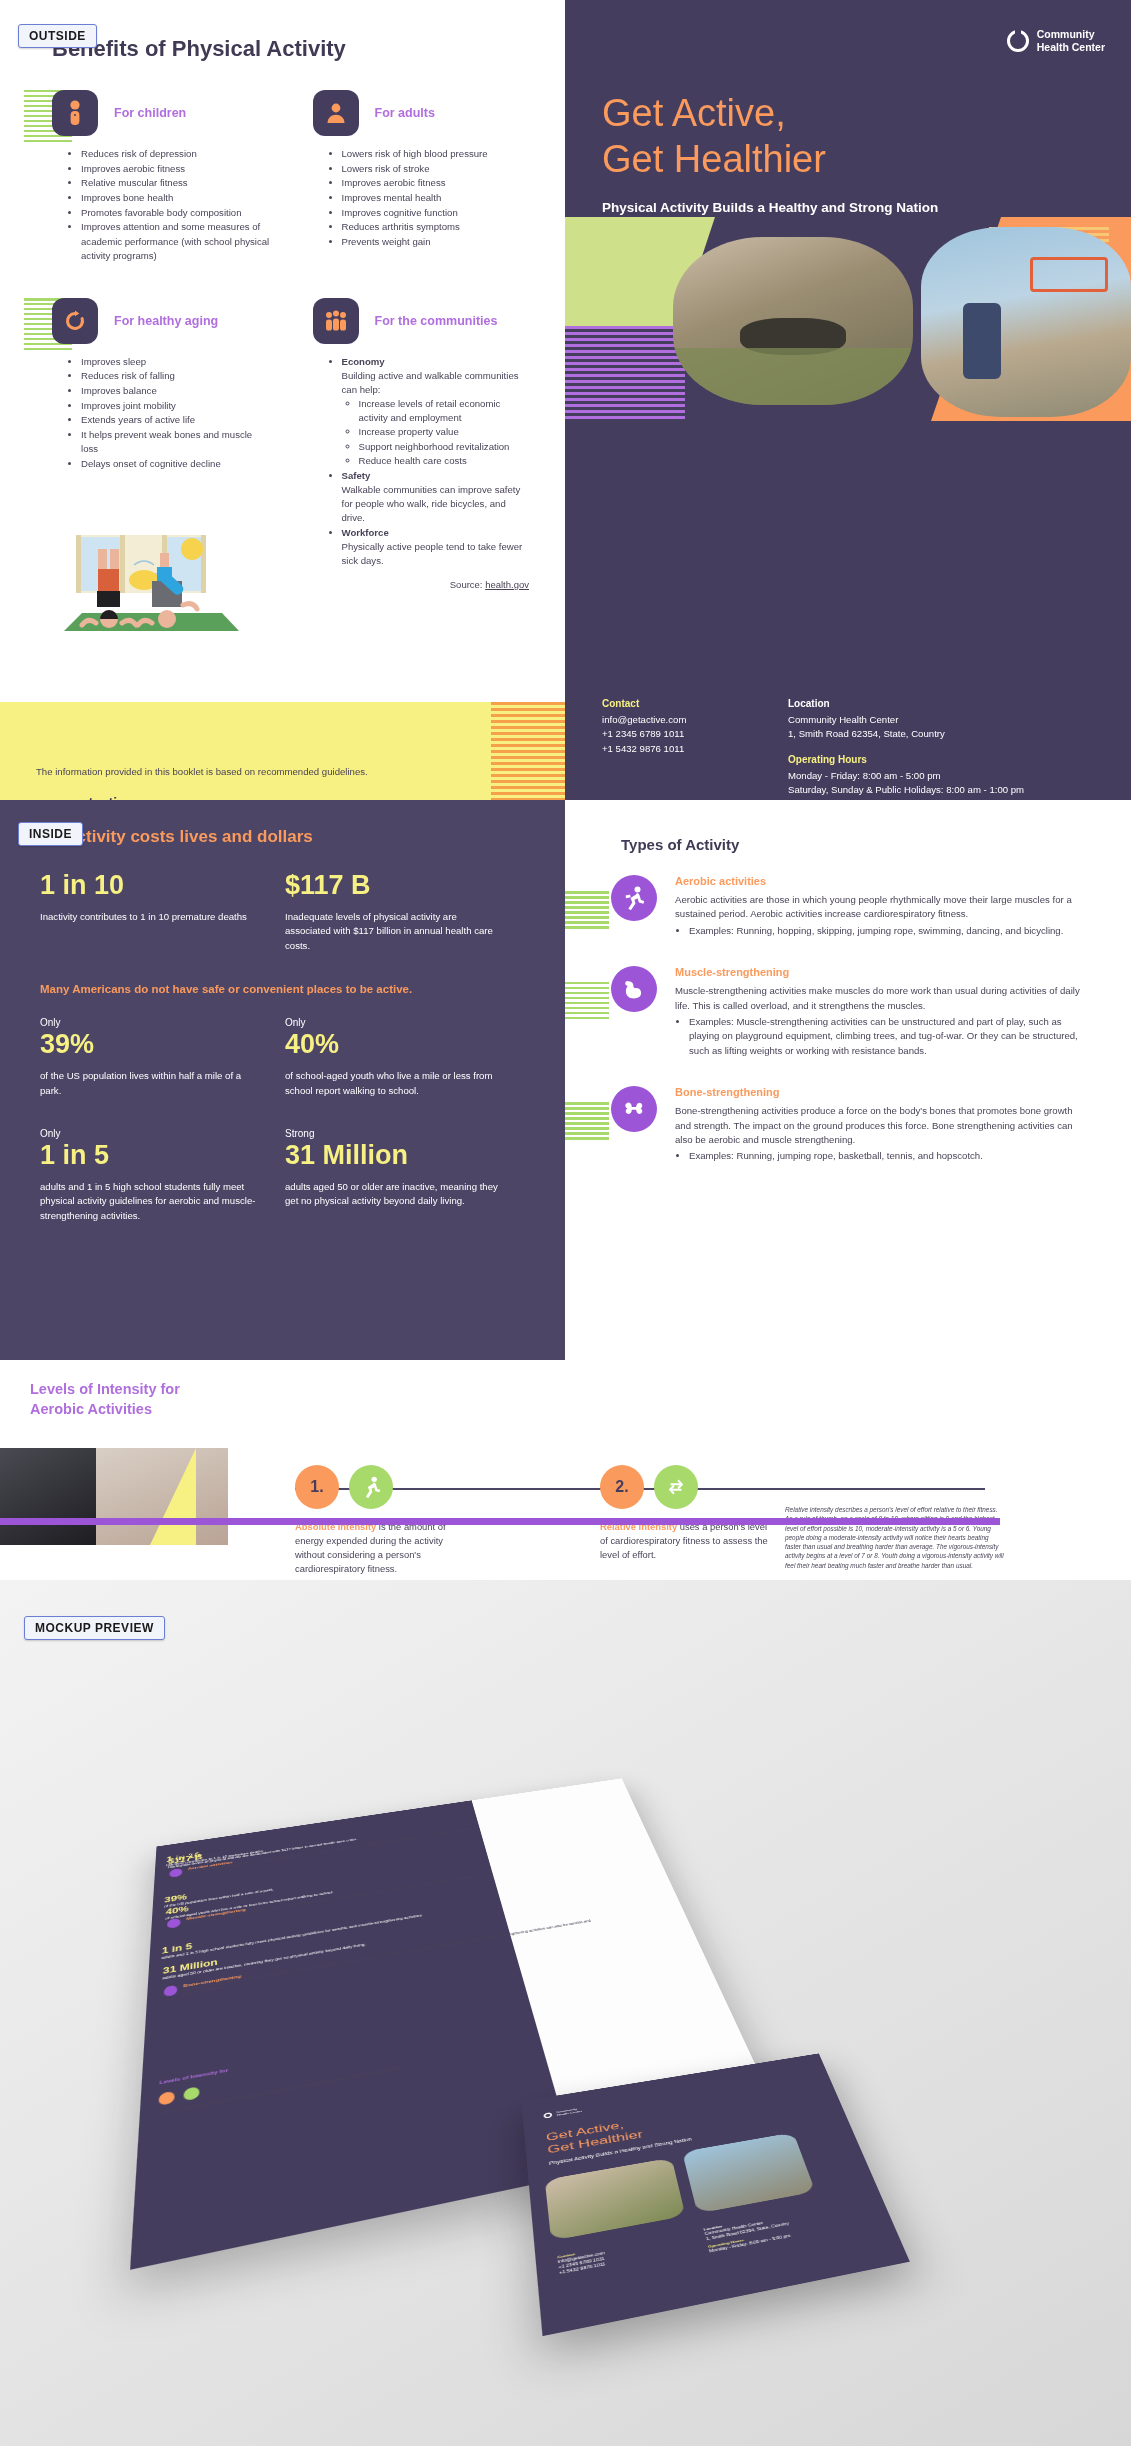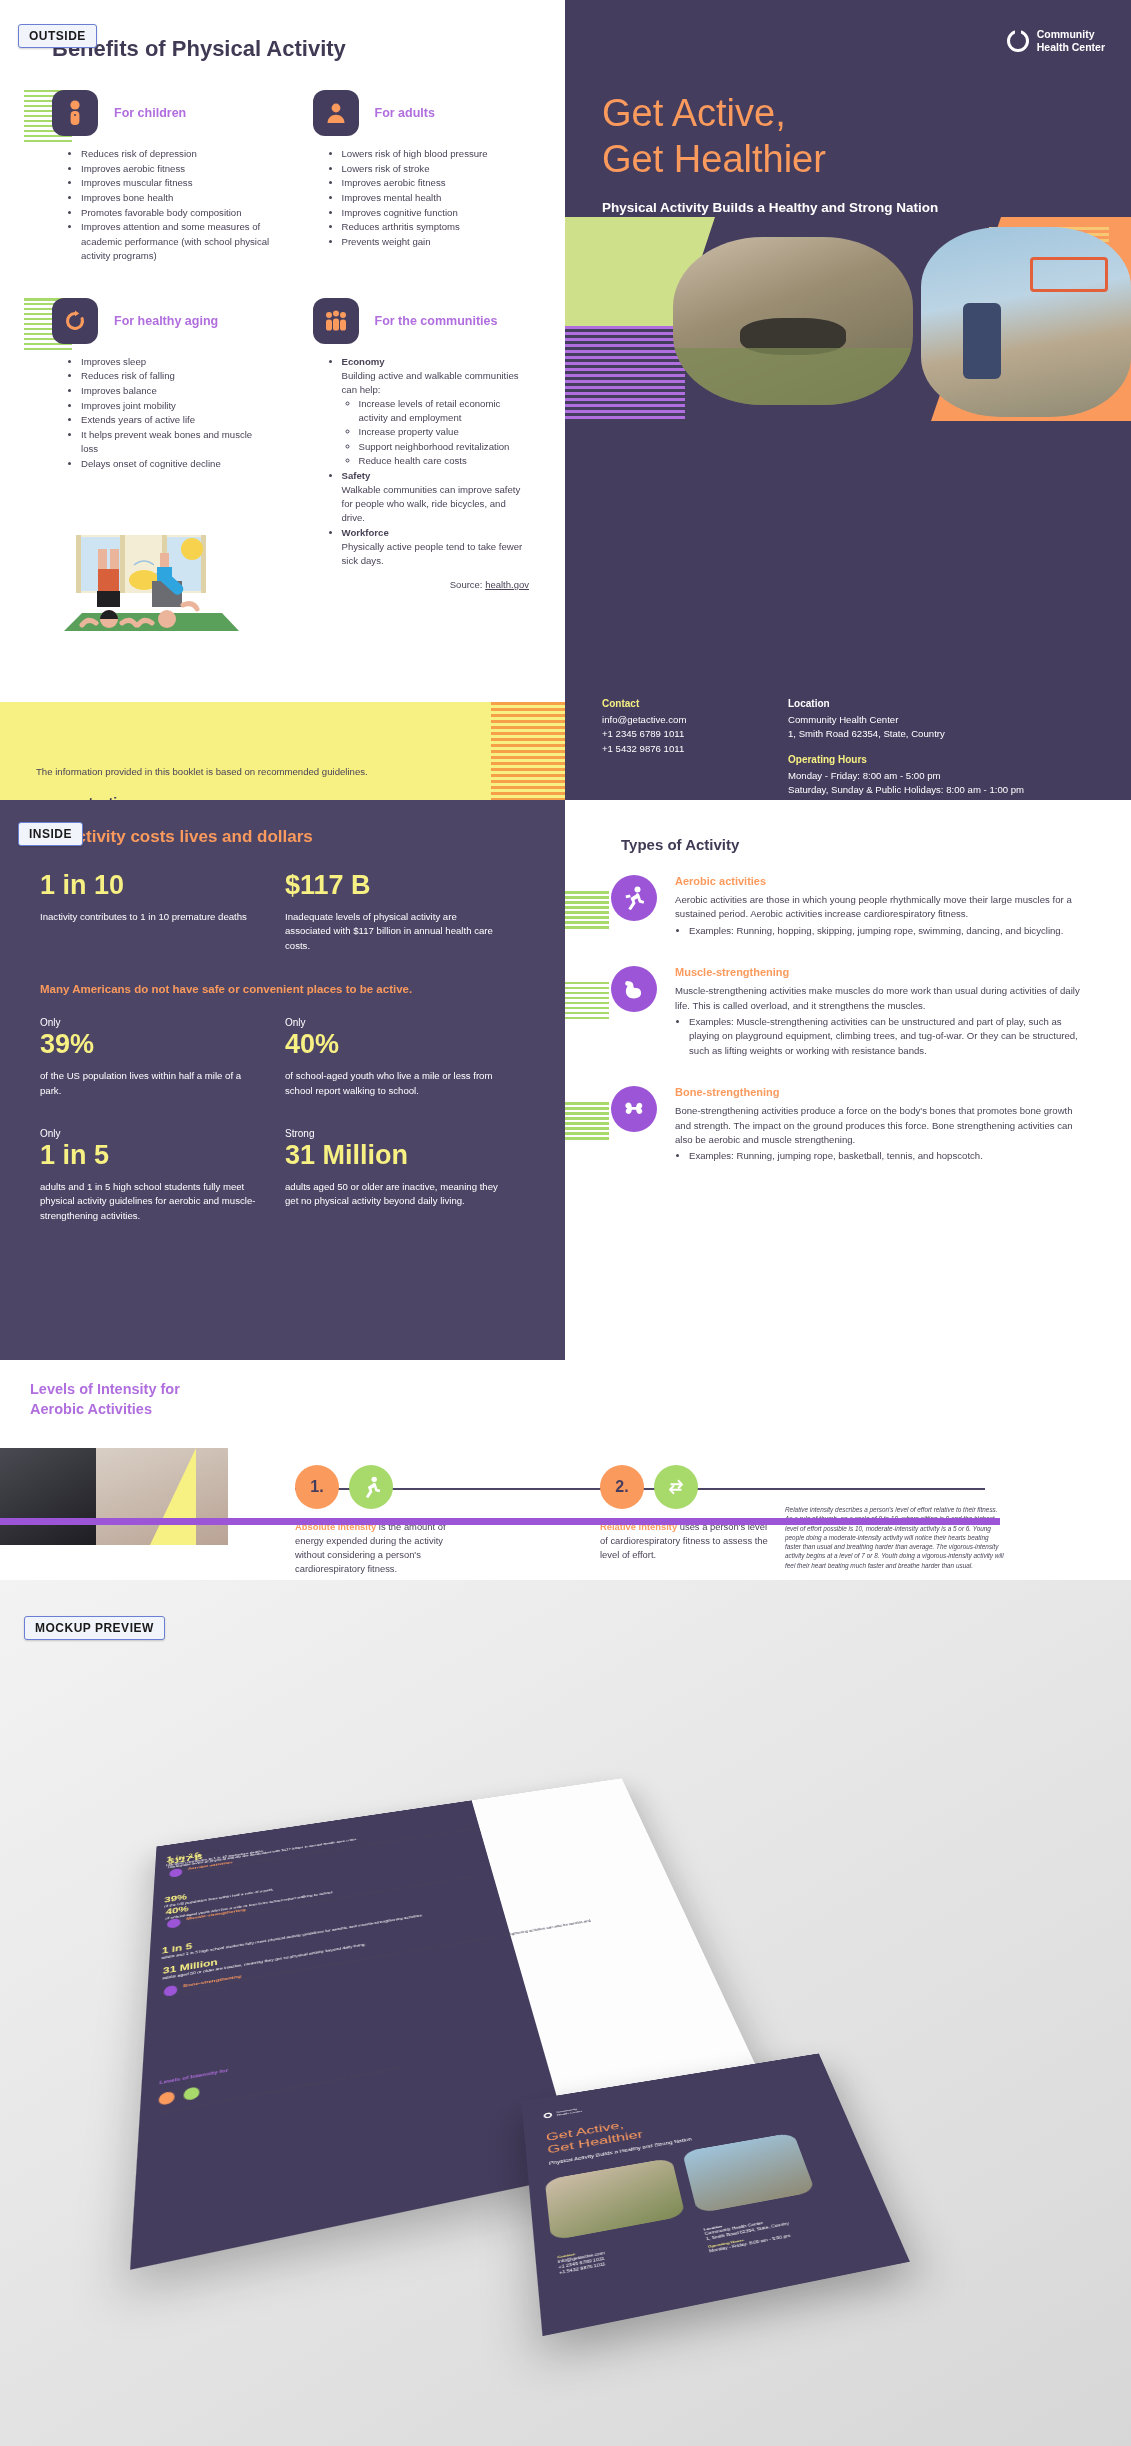--- a/index.html
+++ b/index.html
@@ -223,21 +223,21 @@
                   <circle cx="11" cy="5" r="4.6" fill="#fb9a5d"></circle>
                   <rect x="6.6" y="11" width="8.8" height="14" rx="4" fill="#fb9a5d"></rect>
                   <circle cx="11" cy="15" r="1" fill="#453d5e"></circle>
                 </svg>
             </div>
             <div class="clabel">For children</div>
           </div>
           <ul>
             <li>Reduces risk of depression</li>
             <li>Improves aerobic fitness</li>
-            <li>Improves muscular fitness</li>
+            <li>Relative muscular fitness</li>
             <li>Improves bone health</li>
             <li>Promotes favorable body composition</li>
             <li>Improves attention and some measures of academic performance (with school physical activity programs)</li>
           </ul>
         </div>
 
         <div class="cell">
           <div class="stripes" style="opacity:0"></div>
           <div class="cellhead">
             <div class="ibox">

